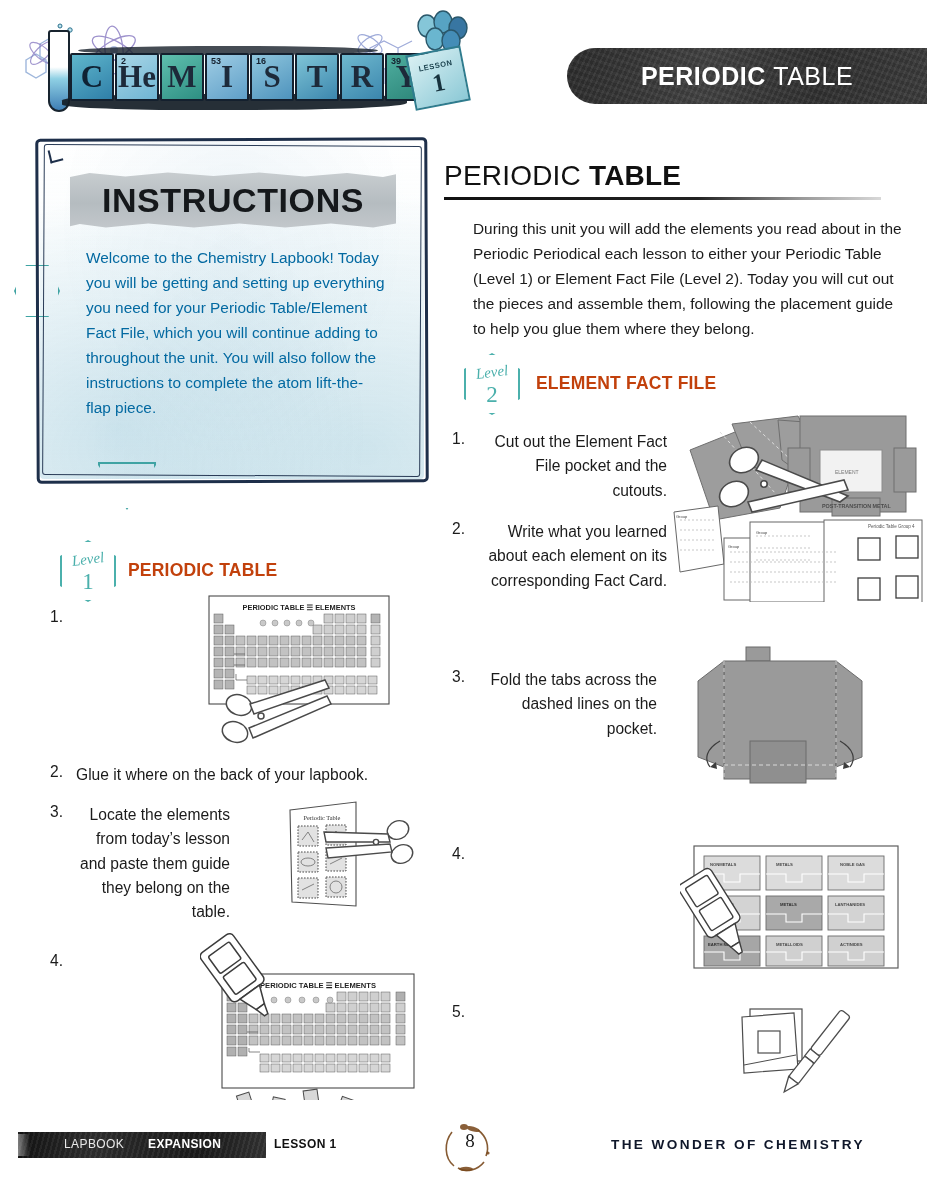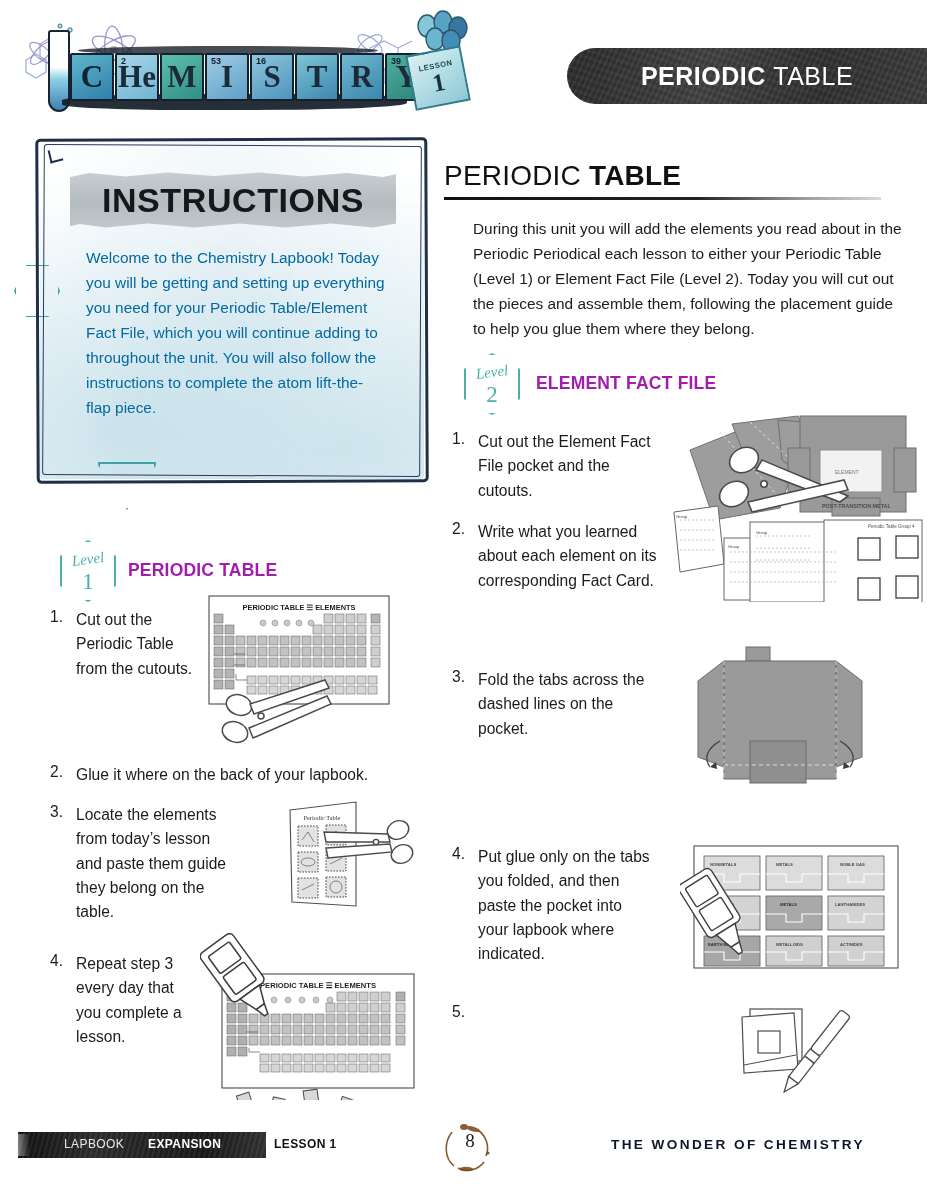--- a/index.html
+++ b/index.html
@@ -160,27 +160,27 @@
     clip-path: polygon(50% 0%, 100% 26%, 100% 74%, 50% 100%, 0% 74%, 0% 26%);
   }
   .level-badge .lw, .level-badge .ln { position: absolute; width: 100%; text-align: center; color: #4bb0ac; z-index: 2; }
   .level-badge .lw {
     top: 11px; font-family: "Liberation Serif", serif;
     font-style: italic; font-size: 15px; transform: rotate(-7deg);
   }
   .level-badge .ln { top: 29px; font-family: "Liberation Serif", serif; font-size: 23px; }
   .lvl-title {
     position: absolute; font-size: 17.5px; font-weight: bold;
-    letter-spacing: .2px; color: #a21caf; text-align: center;
+    letter-spacing: .2px; color: #c2410c; text-align: center;
   }
 
   
   .step { position: absolute; display: flex; }
   .step .num { width: 26px; flex: none; font-size: 15.6px; color: #1b1b1b; }
-  .step .txt { font-size: 15.6px; line-height: 1.56; color: #1b1b1b; }
+  .step .txt { font-size: 15.6px; line-height: 1.56; color: #1b1b1b; text-align: right; }
 
   
   .illus { position: absolute; }
 
   
   #footer { position: absolute; left: 0; top: 1128px; width: 927px; height: 46px; }
   #foot-strip {
     position: absolute; left: 18px; top: 4px; width: 248px; height: 26px;
     background:
       repeating-linear-gradient(105deg, rgba(255,255,255,.05) 0 2px, rgba(0,0,0,.06) 2px 5px),
@@ -344,21 +344,20 @@
 <div class="step" style="left:452px; top:520px; width:215px;">
   <div class="num">2.</div>
   <div class="txt">Write what you learned about each element on its corresponding Fact Card.</div>
 </div>
 <div class="step" style="left:452px; top:668px; width:205px;">
   <div class="num">3.</div>
   <div class="txt">Fold the tabs across the dashed lines on the pocket.</div>
 </div>
 <div class="step" style="left:452px; top:845px; width:200px;">
   <div class="num">4.</div>
-  <div class="txt">Put glue only on the tabs you folded, and then paste the pocket into your lapbook where indicated.</div>
 </div>
 <div class="step" style="left:452px; top:1003px; width:210px;">
   <div class="num">5.</div>
 </div>
 
 <svg class="illus" style="left:672px; top:402px;" width="252" height="200">
   <g fill="#9d9d9d" stroke="#6f6f6f" stroke-width="1">
     <polygon points="18,48 88,20 120,70 108,106 42,118"></polygon>
     <polygon points="60,22 126,14 150,60 118,82 76,62"></polygon>
     <polygon points="106,18 160,22 172,62 140,80 110,58"></polygon>
@@ -509,33 +508,31 @@
 
 <div class="level-badge" style="left:60px; top:540px;">
   <div class="hx"></div>
   <div class="lw">Level</div>
   <div class="ln">1</div>
 </div>
 <div class="lvl-title" style="left:128px; top:560px;">PERIODIC TABLE</div>
 
 <div class="step" style="left:50px; top:608px; width:150px;">
   <div class="num">1.</div>
-  <div class="txt">Cut out the Periodic Table from the cutouts.</div>
 </div>
 <div class="step" style="left:50px; top:763px; width:360px;">
   <div class="num">2.</div>
   <div class="txt">Glue it where on the back of your lapbook.</div>
 </div>
 <div class="step" style="left:50px; top:803px; width:180px;">
   <div class="num">3.</div>
   <div class="txt">Locate the elements from today’s lesson and paste them guide they belong on the table.</div>
 </div>
 <div class="step" style="left:50px; top:952px; width:140px;">
   <div class="num">4.</div>
-  <div class="txt">Repeat step 3 every day that you complete a lesson.</div>
 </div>
 
 <svg class="illus" style="left:205px; top:592px;" width="190" height="155">
   <rect x="4" y="4" width="180" height="108" fill="#ffffff" stroke="#4a4a4a" stroke-width="1.1"></rect>
   <text x="94" y="18" text-anchor="middle" font-family="Liberation Sans, sans-serif" font-size="7.4" font-weight="bold" fill="#1f1f1f">PERIODIC TABLE ☰ ELEMENTS</text>
   <g fill="#b4b4b4" stroke="#5c5c5c" stroke-width=".5">
     <rect x="9" y="22" width="9" height="9"></rect>
       <rect x="166" y="22" width="9" height="9"></rect>
     <rect x="9" y="33" width="9" height="9"></rect>
       <rect x="20" y="33" width="9" height="9"></rect>

